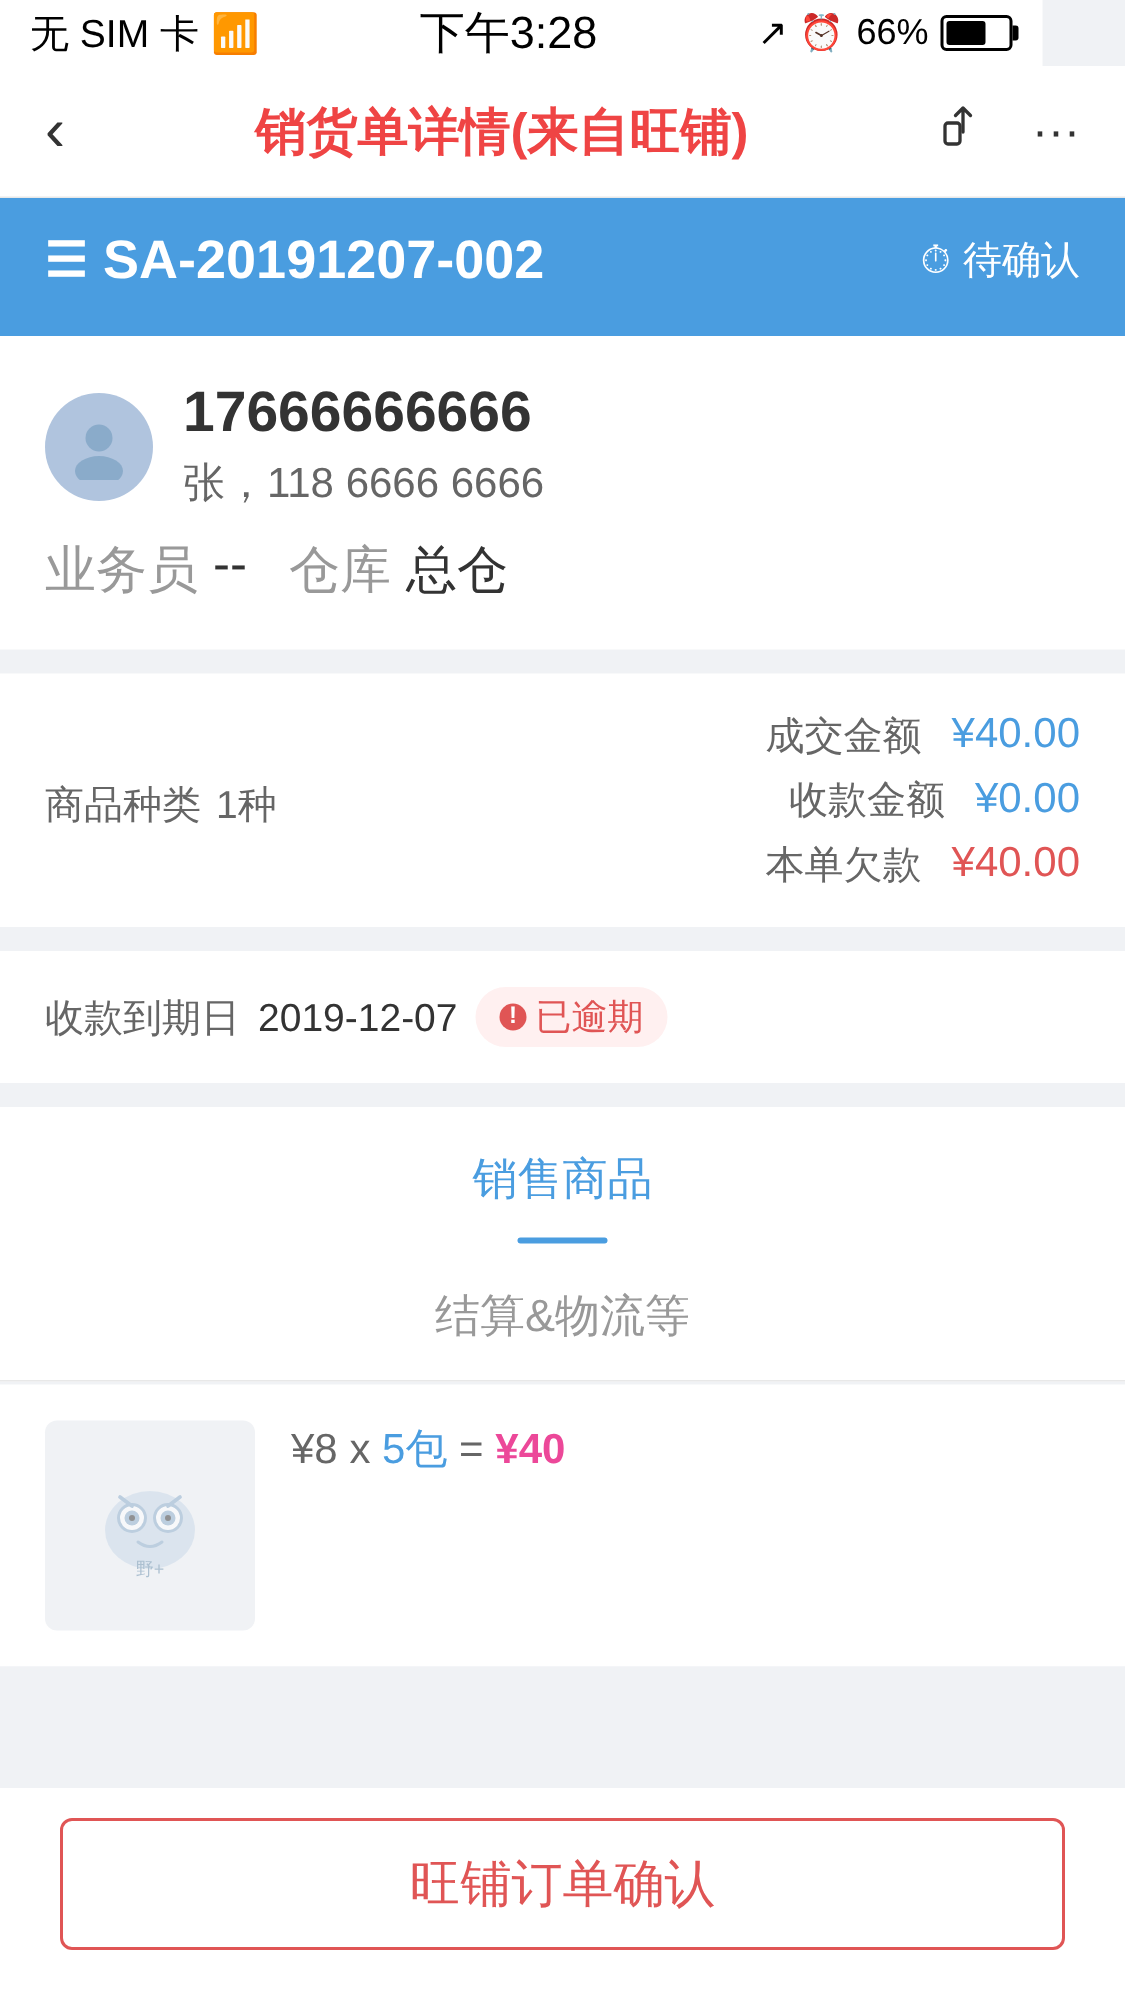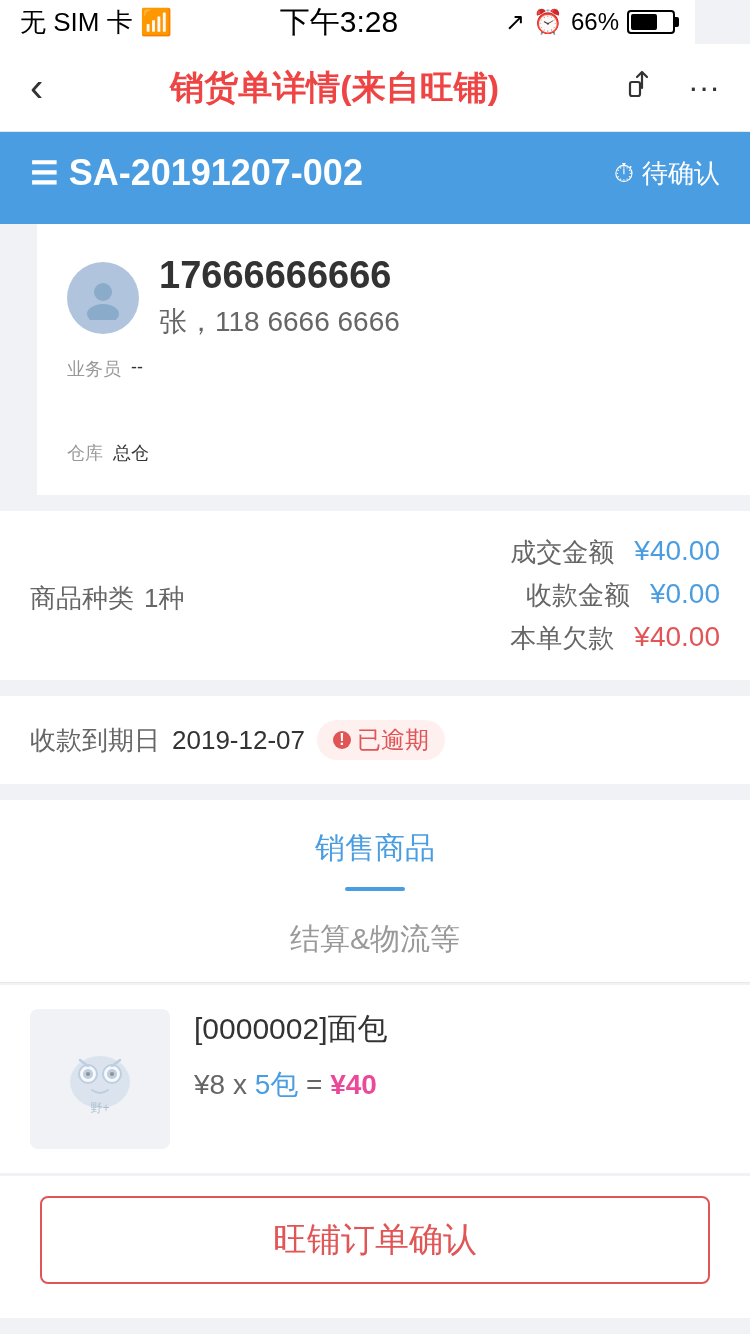--- a/index.html
+++ b/index.html
@@ -131,21 +131,20 @@
     .order-date {
       font-size: 26px;
       color: #e8f4ff;
     }
 
     
     .customer-section {
       background: #fff;
       padding: 30px;
       margin-bottom: 16px;
-      margin-left: 37px;
     }
     .customer-row {
       display: flex;
       align-items: center;
       margin-bottom: 16px;
     }
     .avatar {
       width: 72px;
       height: 72px;
       border-radius: 50%;
@@ -163,25 +162,24 @@
       font-weight: 600;
       color: #333;
     }
     .customer-name {
       font-size: 28px;
       color: #666;
       margin-top: 6px;
     }
     .customer-meta {
       display: flex;
-      gap: 60px;
+      gap: 28px;
       margin-top: 10px;
-      font-size: 18px;
+      font-size: 34px;
       color: #666;
-      flex-direction: column;
     }
     .meta-item {
       display: flex;
       gap: 10px;
     }
     .meta-label { color: #999; }
     .meta-value { color: #333; }
 
     
     .summary-section {
@@ -327,21 +325,21 @@
 
     
     .empty-area {
       background: #f0f2f5;
       height: 280px;
     }
 
     
     .bottom-bar {
       position: fixed;
-      bottom: 16px;
+      bottom: 0;
       width: 750px;
       background: #fff;
       padding: 20px 40px 34px;
     }
     .confirm-btn {
       width: 100%;
       height: 88px;
       border: 2px solid #e05555;
       border-radius: 8px;
       background: #fff;
@@ -478,21 +476,20 @@
       <circle cx="28" cy="30" r="5" fill="#8aabca"></circle>
       <circle cx="52" cy="30" r="5" fill="#8aabca"></circle>
       <circle cx="28" cy="30" r="2" fill="#333"></circle>
       <circle cx="52" cy="30" r="2" fill="#333"></circle>
       <path d="M32 46 Q40 52 48 46" stroke="#8aabca" stroke-width="2" fill="none" stroke-linecap="round"></path>
       <path d="M20 16 L28 22 M60 16 L52 22" stroke="#8aabca" stroke-width="2.5" stroke-linecap="round"></path>
       <text x="40" y="68" text-anchor="middle" font-size="12" fill="#6a8fad" font-family="sans-serif">野+</text>
     </svg>
   </div>
   <div class="product-info">
-    <div class="product-name">[0000002]面包</div>
     <div class="product-price-row">
       <span>¥8</span>
       <span> x </span>
       <span class="price-highlight">5包</span>
       <span> = </span>
       <span class="price-total">¥40</span>
     </div>
   </div>
 </div>
 

